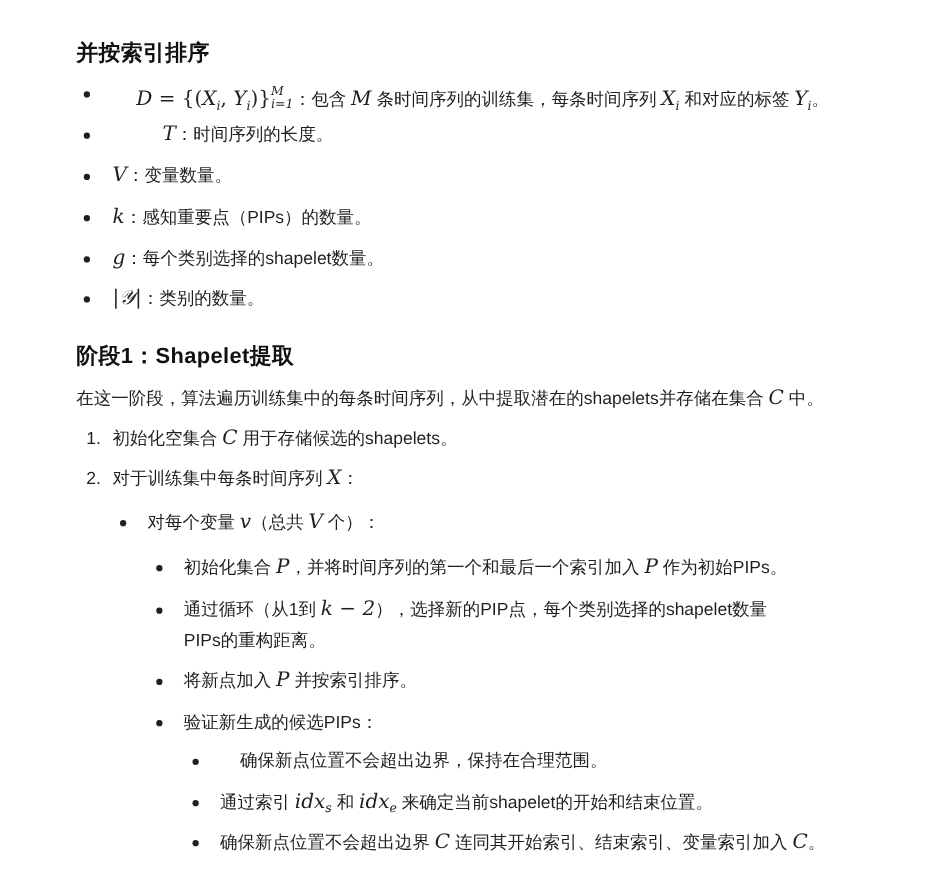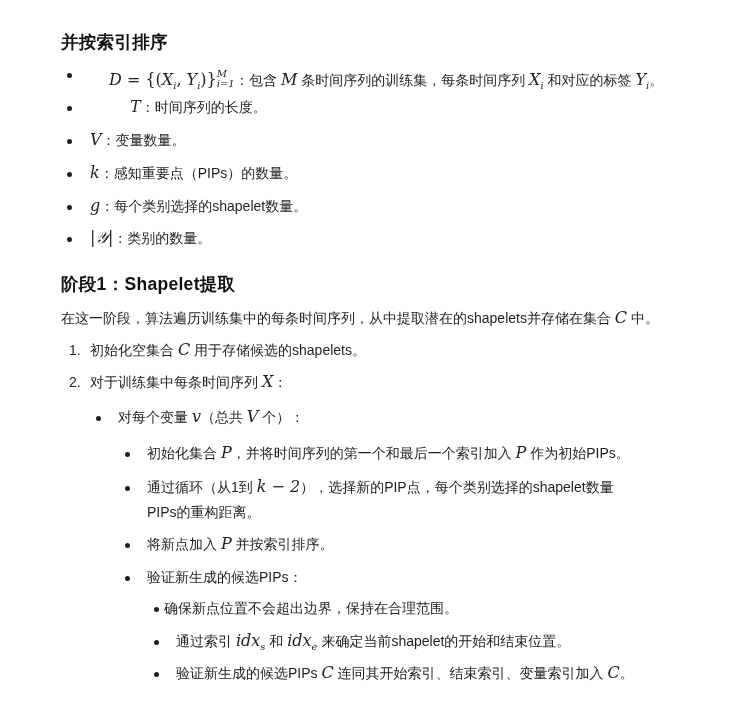--- a/index.html
+++ b/index.html
@@ -95,25 +95,25 @@
 
   <span class="bullet" style="left:125px;top:543px;"></span>
   <div class="line" style="left:147px;top:534px;">
     <span>将新点加入 </span><span class="math">P</span><span> 并按索引排序。</span>
   </div>
 
   <span class="bullet" style="left:125px;top:576px;"></span>
   <div class="line" style="left:147px;top:567px;">验证新生成的候选PIPs：</div>
 
   <span class="bullet" style="left:154px;top:607px;"></span>
-  <div class="line" style="left:164px;top:598px;">确保新点位置不会超出边界，保持在合理范围。</div>
+  <div class="line" style="left:192px;top:598px;">确保新点位置不会超出边界，保持在合理范围。</div>
 
   <span class="bullet" style="left:154px;top:640px;"></span>
   <div class="line" style="left:176px;top:631px;">
     <span>通过索引 </span><span class="math">idx</span><sub>s</sub><span> 和 </span><span class="math">idx</span><sub>e</sub><span> 来确定当前shapelet的开始和结束位置。</span>
   </div>
 
   <span class="bullet" style="left:154px;top:672px;"></span>
   <div class="line" style="left:176px;top:663px;">
-    <span>验证新生成的候选PIPs </span><span class="math">C</span><span> 连同其开始索引、结束索引、变量索引加入 </span><span class="math">C</span><span>。</span>
+    <span>确保新点位置不会超出边界 </span><span class="math">C</span><span> 连同其开始索引、结束索引、变量索引加入 </span><span class="math">C</span><span>。</span>
   </div>
 
 </div>
 
 </body></html>

